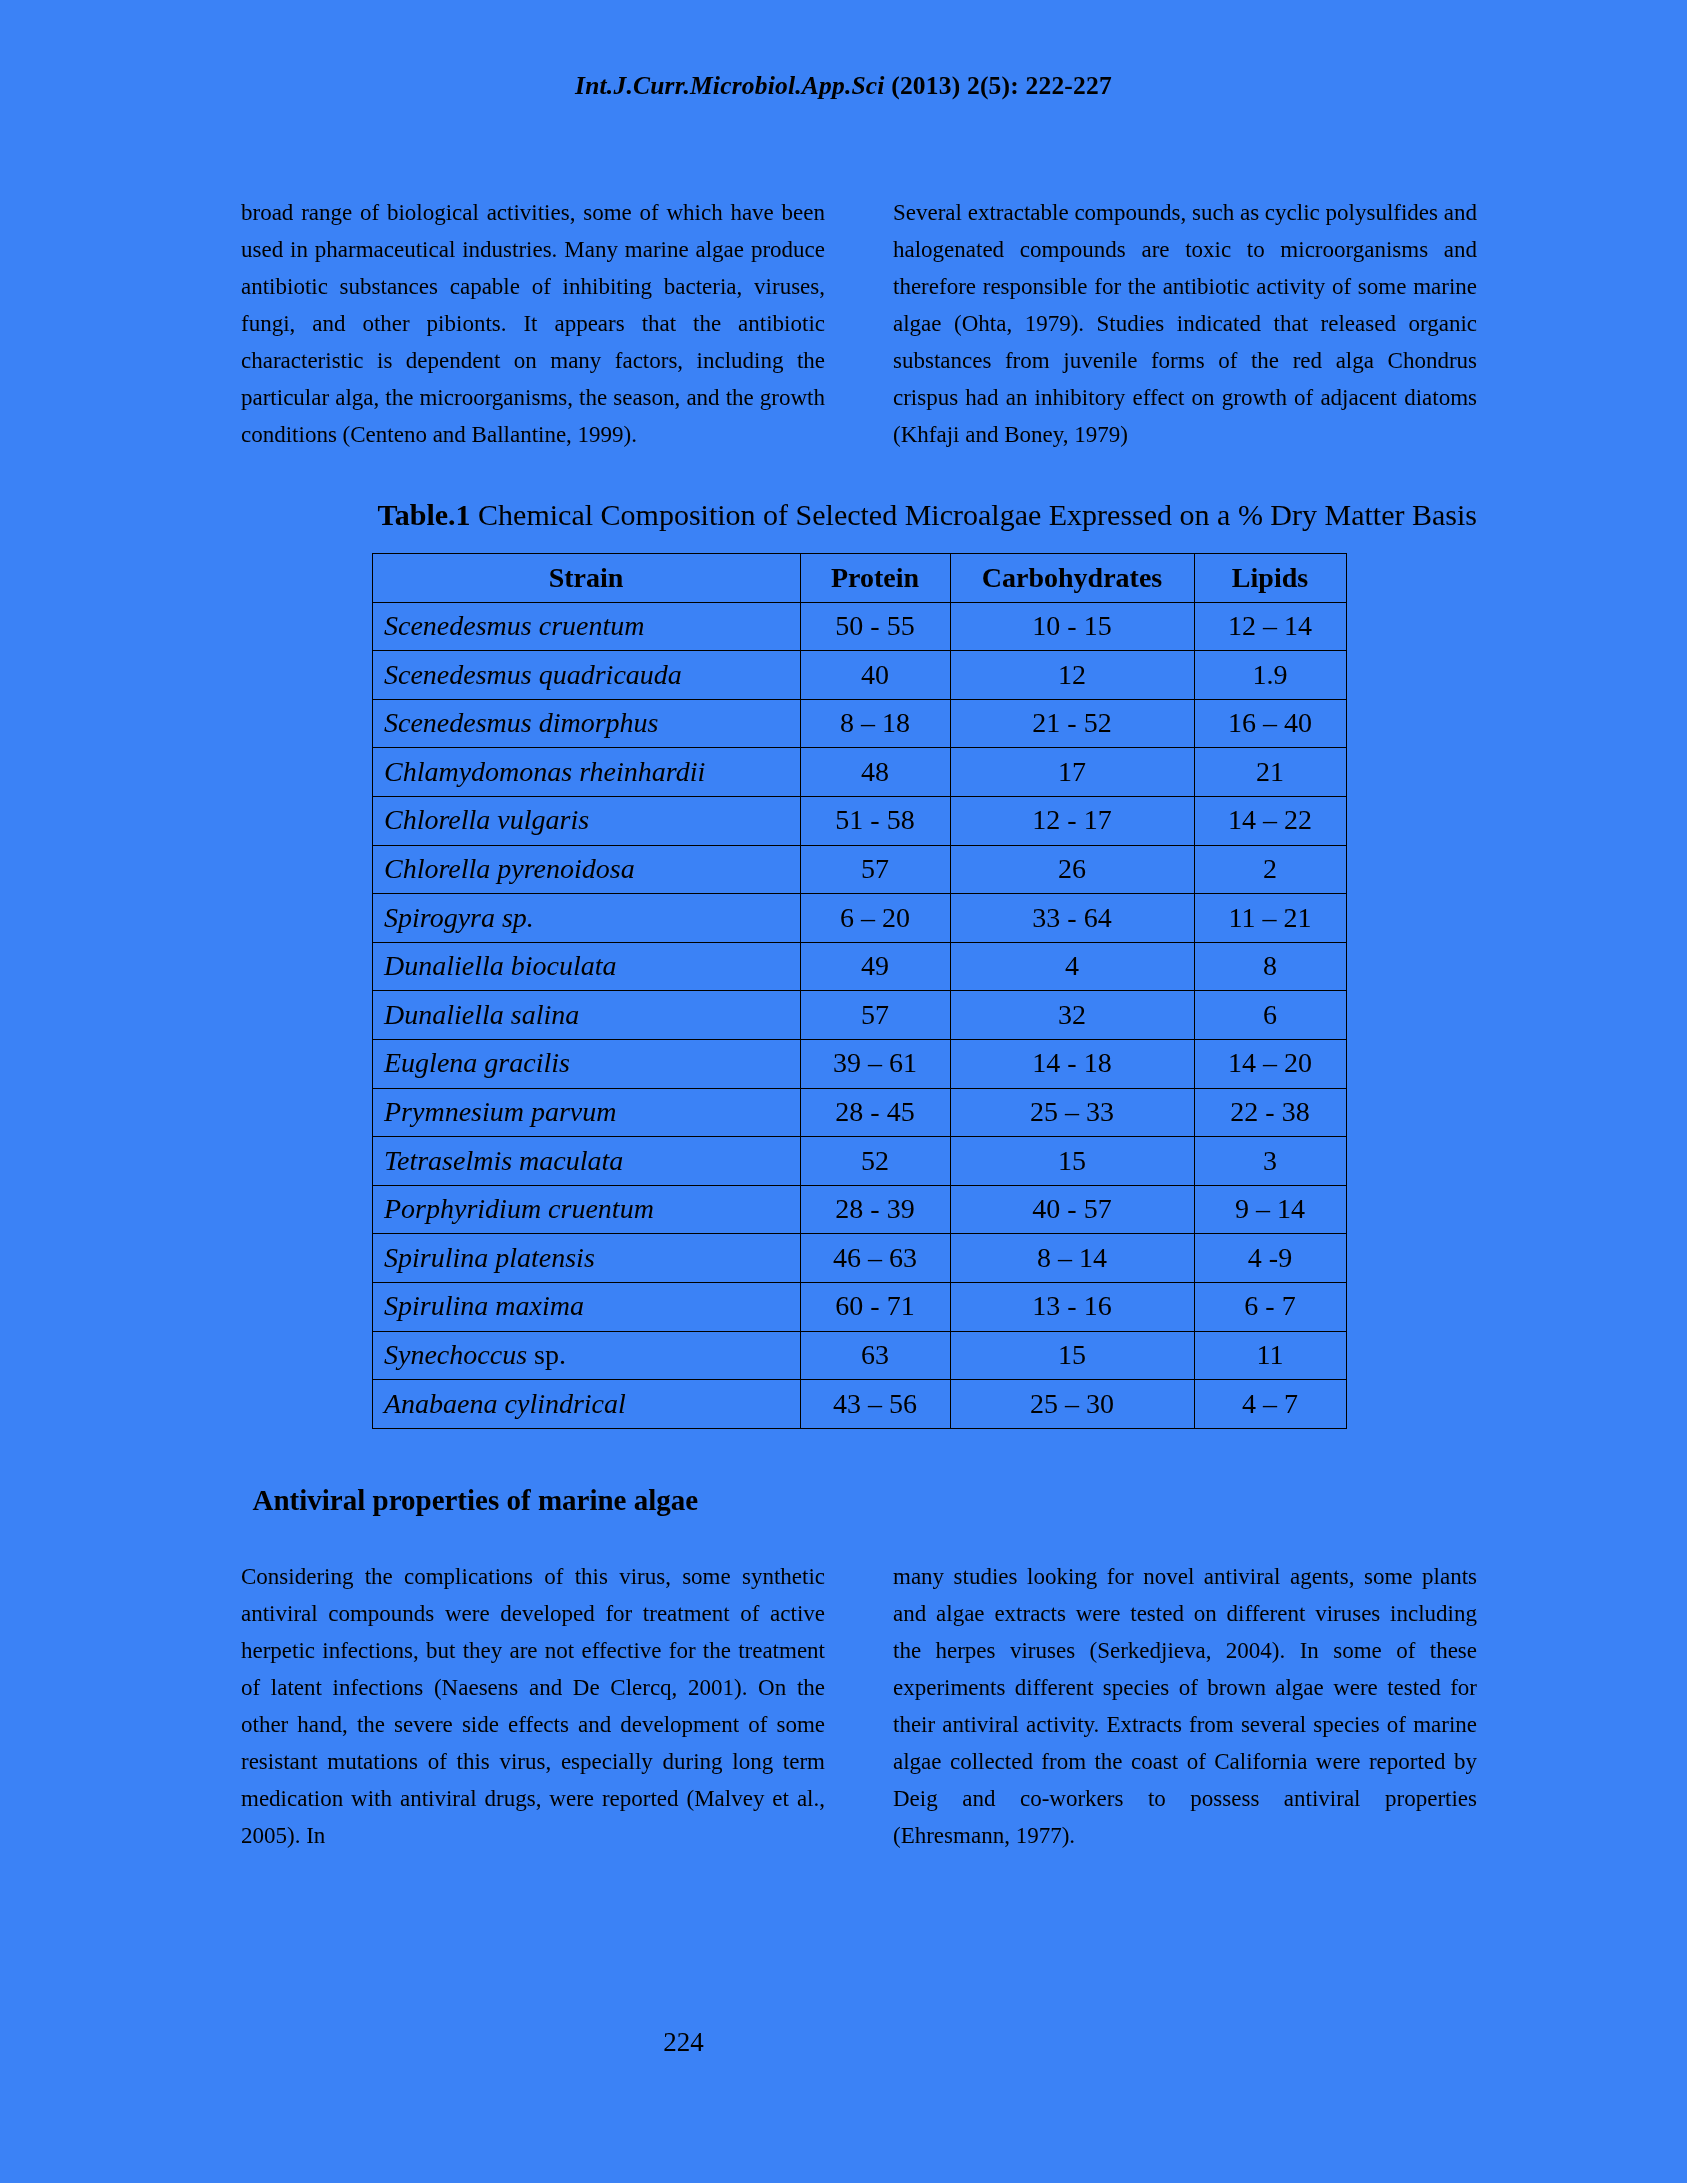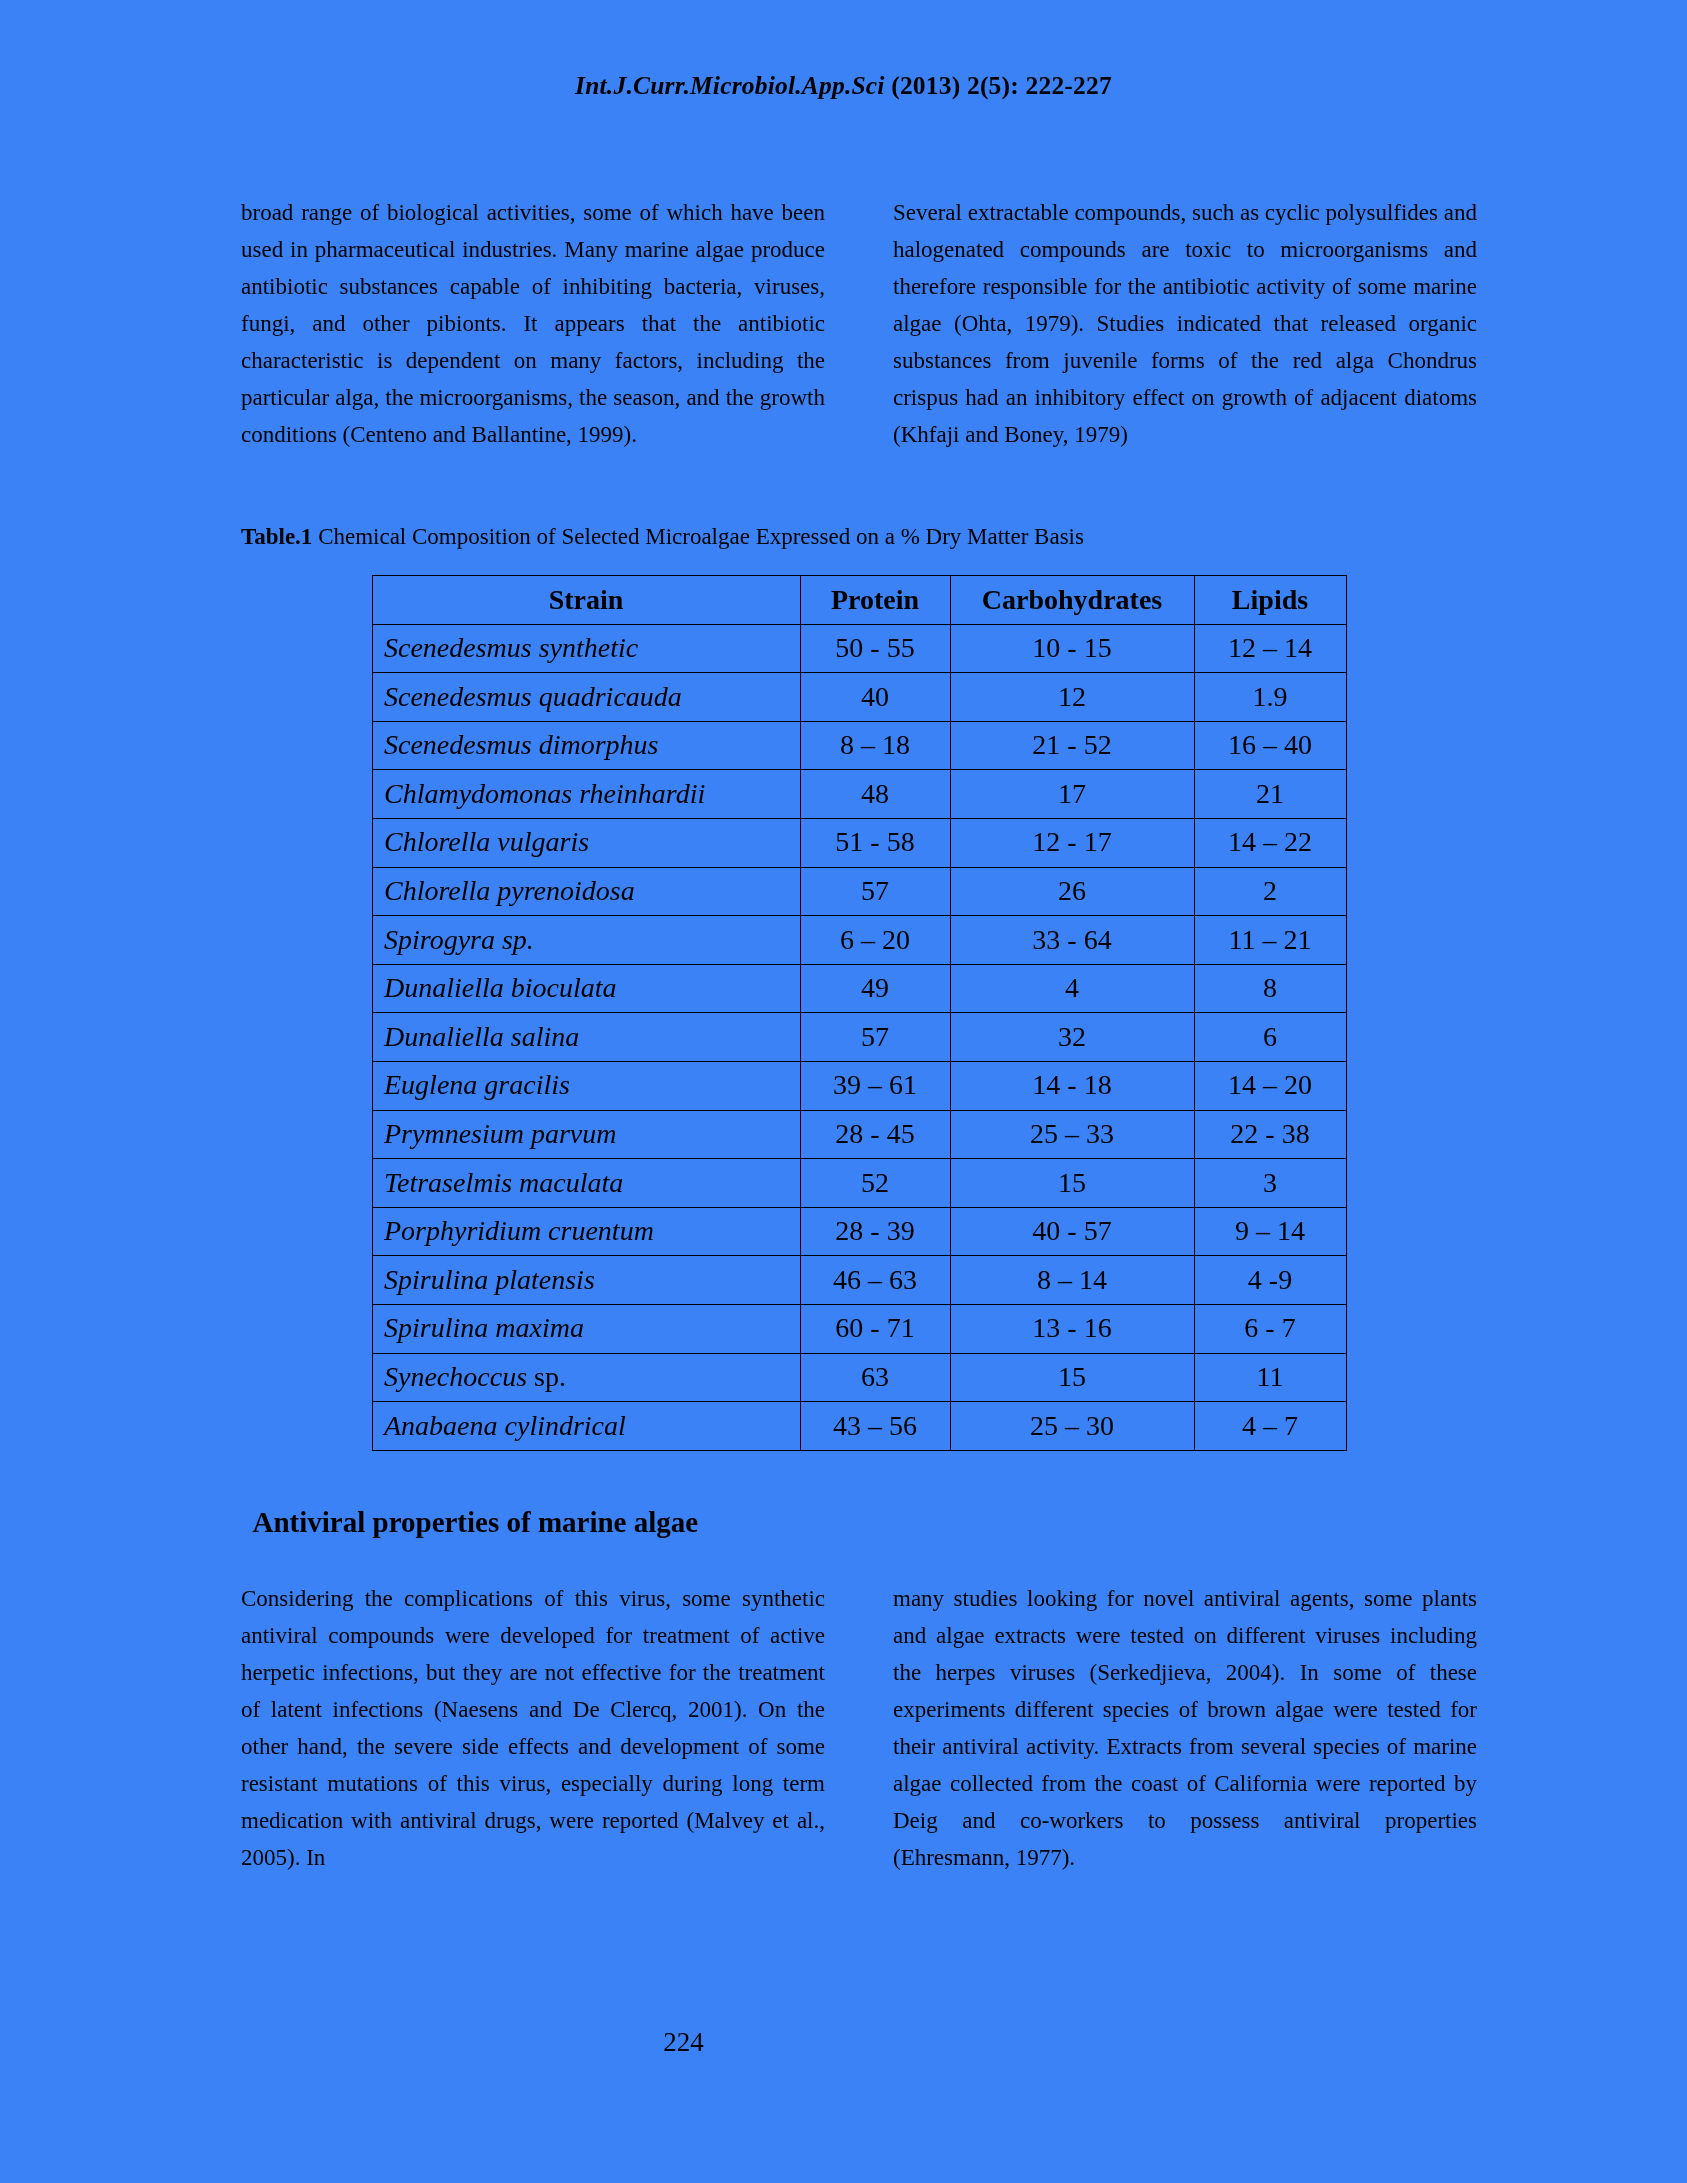--- a/index.html
+++ b/index.html
@@ -58,23 +58,23 @@
     margin: 0;
     font-size: 23px;
     line-height: 37px;
     text-align: justify;
     text-justify: inter-word;
     hyphens: none;
   }
 
   
   .table-caption {
-    margin-top: 66px;
-    text-align: left;
-    font-size: 23px;
+    margin-top: 44px;
+    text-align: right;
+    font-size: 30px;
     line-height: 36px;
   }
   .table-caption b {
     font-weight: bold;
   }
 
   
   .table-wrap {
     margin-top: 20px;
     display: flex;
@@ -179,21 +179,21 @@
         <thead>
           <tr>
             <th class="h-strain">Strain</th>
             <th>Protein</th>
             <th>Carbohydrates</th>
             <th>Lipids</th>
           </tr>
         </thead>
         <tbody id="table-body">
             <tr>
-              <td class="strain">Scenedesmus synthetic</td>
+              <td class="strain">Scenedesmus cruentum</td>
               <td class="num">50 - 55</td>
               <td class="num">10 - 15</td>
               <td class="num">12 – 14</td>
             </tr>
             <tr>
               <td class="strain">Scenedesmus quadricauda</td>
               <td class="num">40</td>
               <td class="num">12</td>
               <td class="num">1.9</td>
             </tr>

